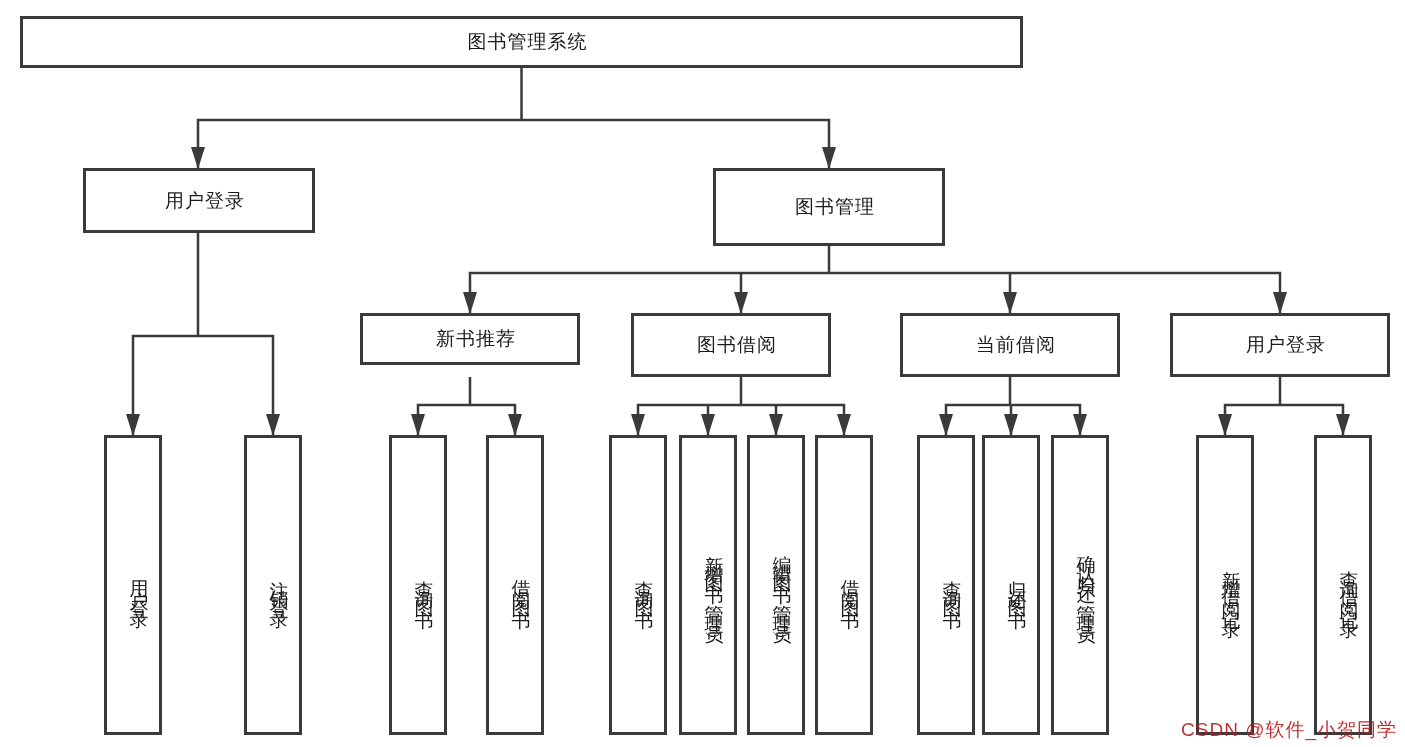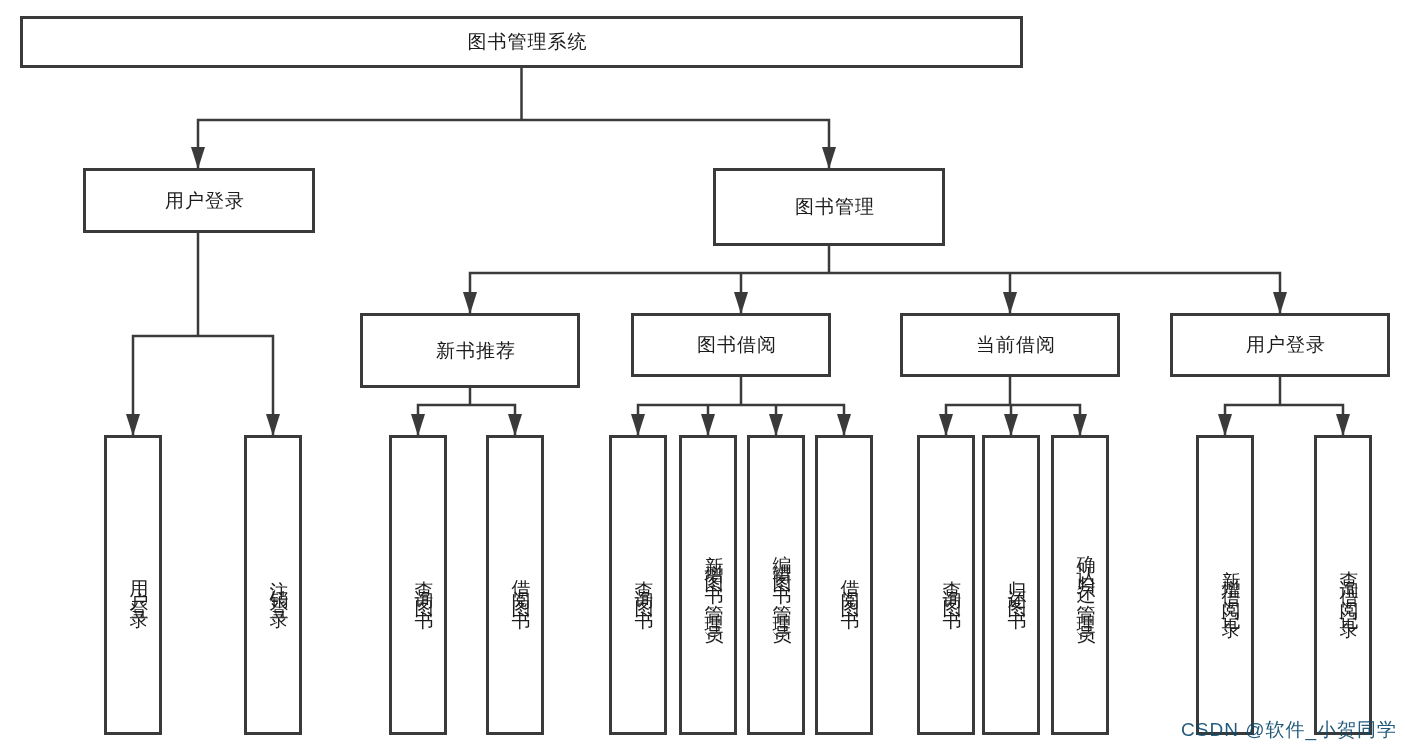--- a/index.html
+++ b/index.html
@@ -51,21 +51,21 @@
     text-orientation: mixed;
     letter-spacing: 10px;
     font-size: 19px;
     white-space: normal;
   }
   .watermark {
     position: absolute;
     right: 8px;
     bottom: 4px;
     font-size: 19px;
-    color: #0c4a6e;
+    color: #b91c1c;
     letter-spacing: 1px;
     opacity: 0.9;
   }
 </style>
 </head>
 <body>
 
 <div class="stage">
 
   <svg class="connectors" viewBox="0 0 1405 747" xmlns="http://www.w3.org/2000/svg">
@@ -124,21 +124,21 @@
     <span class="lbl">图书管理系统</span>
   </div>
 
   <div class="box" style="left:83px;top:168px;width:232px;height:65px">
     <span class="lbl">用户登录</span>
   </div>
   <div class="box" style="left:713px;top:168px;width:232px;height:78px">
     <span class="lbl">图书管理</span>
   </div>
 
-  <div class="box" style="left:360px;top:313px;width:220px;height:75px">
+  <div class="box" style="left:360px;top:313px;width:220px;height:52px">
     <span class="lbl">新书推荐</span>
   </div>
   <div class="box" style="left:631px;top:313px;width:200px;height:64px">
     <span class="lbl">图书借阅</span>
   </div>
   <div class="box" style="left:900px;top:313px;width:220px;height:64px">
     <span class="lbl">当前借阅</span>
   </div>
   <div class="box" style="left:1170px;top:313px;width:220px;height:64px">
     <span class="lbl">用户登录</span>

